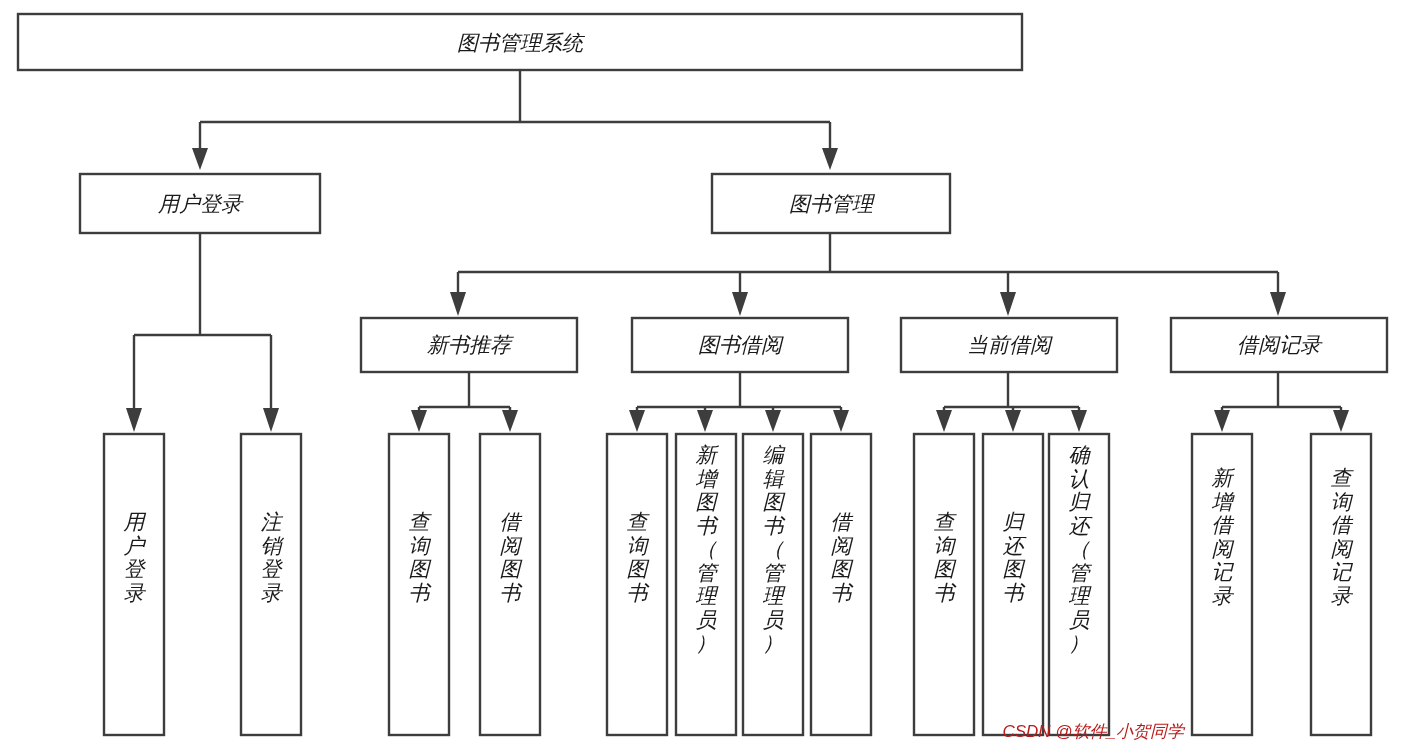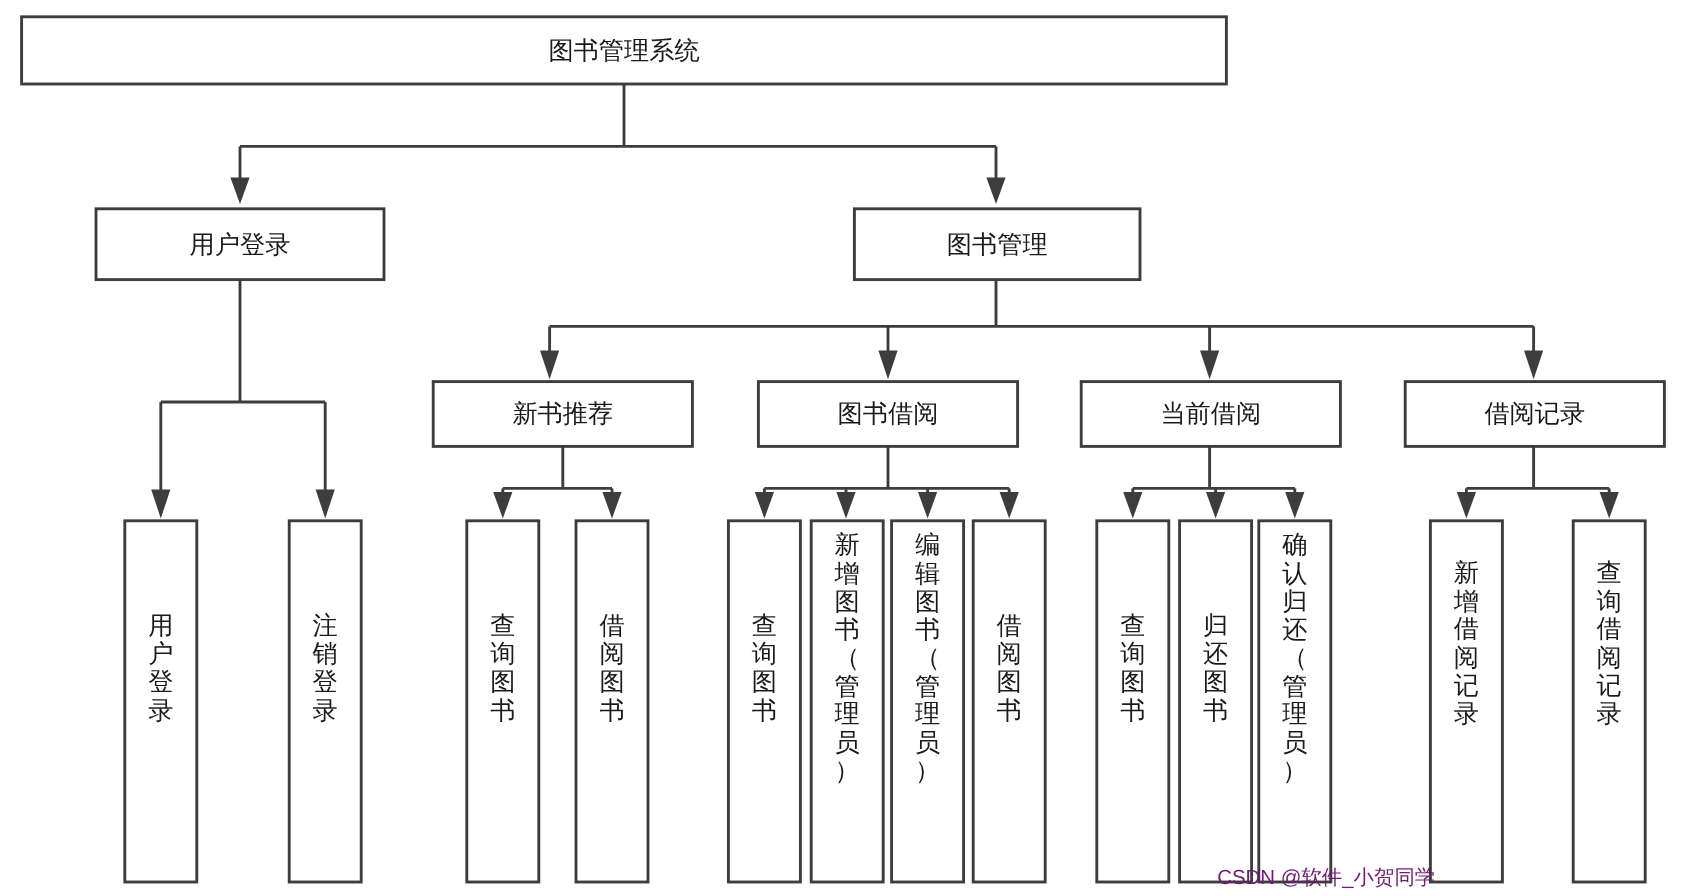--- a/index.html
+++ b/index.html
@@ -11,20 +11,21 @@
     width: 1405px;
     height: 747px;
     font-family: "Liberation Sans", "DejaVu Sans", sans-serif;
     overflow: hidden;
     position: relative;
   }
   #diagram-root {
     position: relative;
     width: 1204px;
     height: 747px;
+    font-style: italic;
   }
   svg#flow {
     position: absolute;
     left: 0;
     top: 0;
     width: 1405px;
     height: 747px;
   }
   .node-box {
     fill: #ffffff;
@@ -54,25 +55,25 @@
     font-size: 21px;
     line-height: 23.5px;
     color: #1a1a1a;
     text-align: center;
     white-space: pre;
     letter-spacing: 0;
     pointer-events: none;
   }
   .watermark {
     position: absolute;
-    right: 8px;
+    right: 20px;
     bottom: 4px;
     font-family: "Liberation Sans", "DejaVu Sans", sans-serif;
     font-size: 17px;
-    color: #701a75;
+    color: #b91c1c;
     white-space: nowrap;
     margin-left: 13px;
   }
 </style>
 </head>
 <body>
 
 <div id="diagram-root">
 
   <svg id="flow" viewBox="0 0 1405 747">

